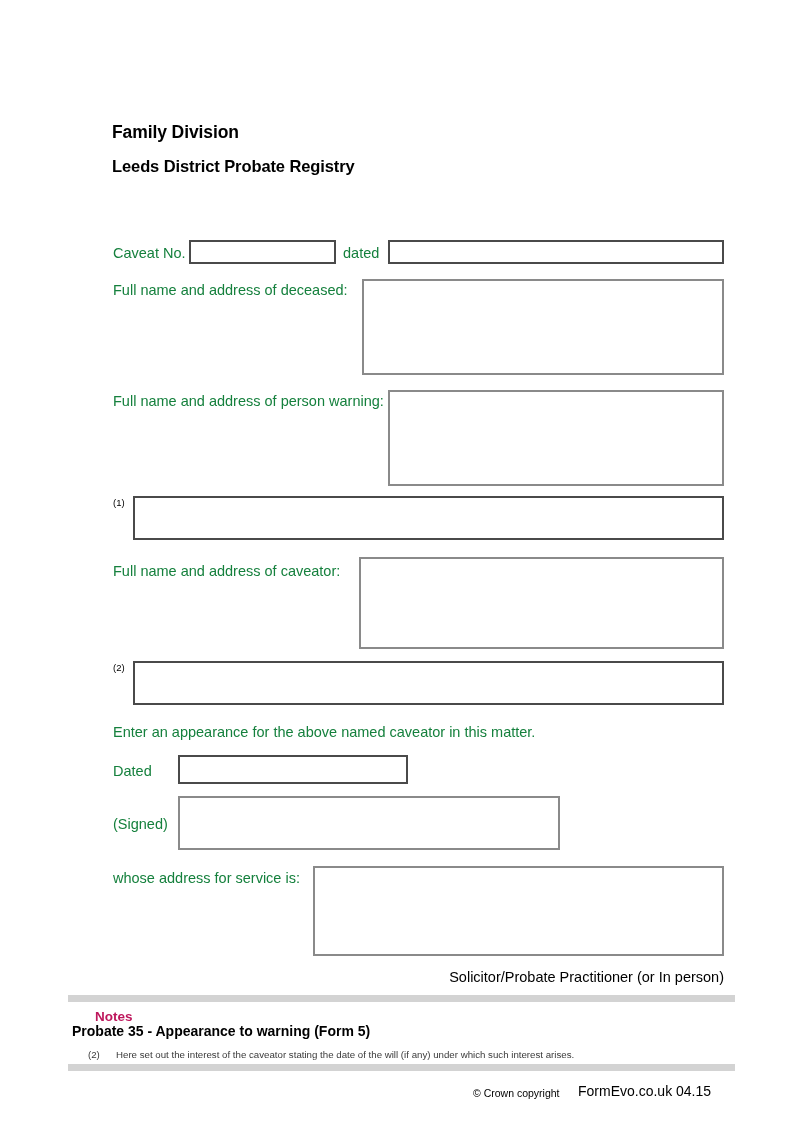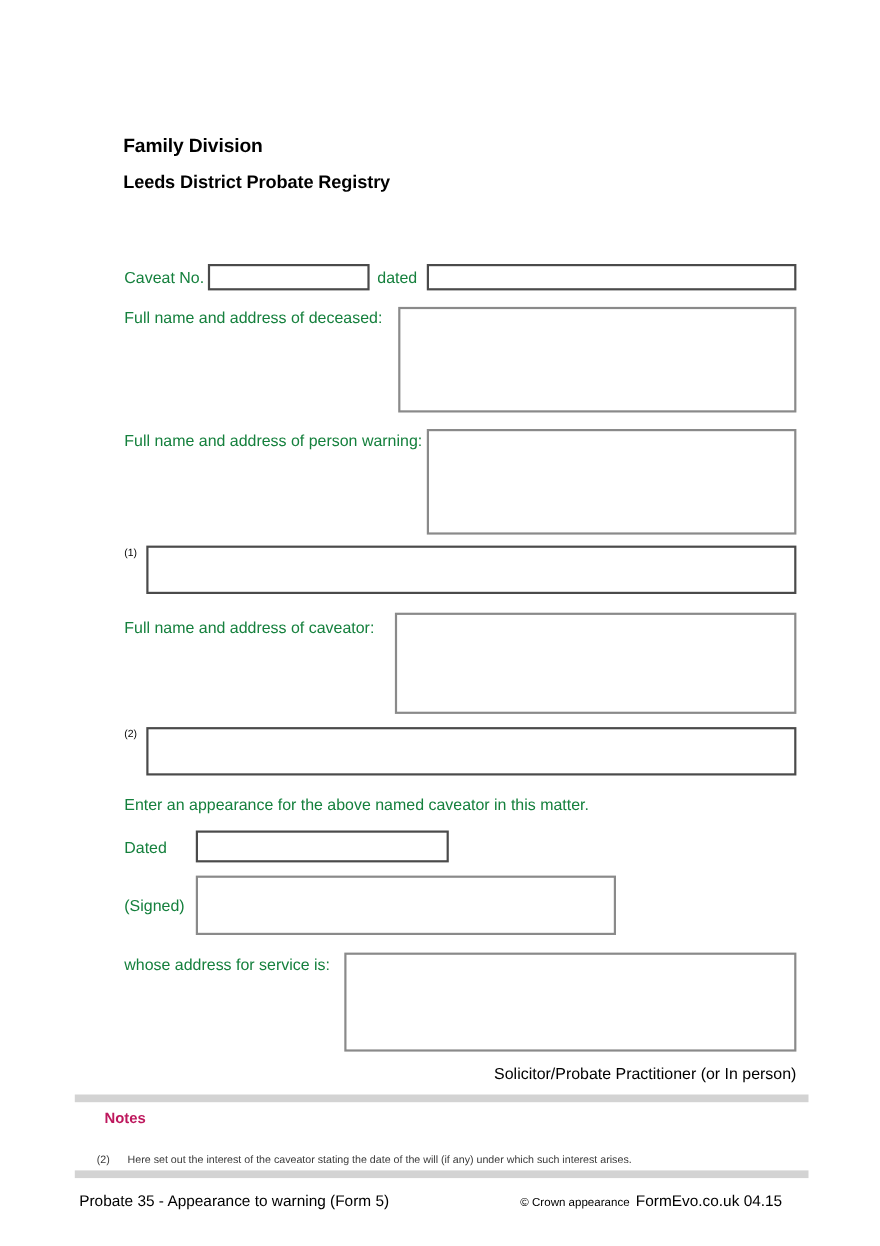--- a/index.html
+++ b/index.html
@@ -172,24 +172,25 @@
     white-space: nowrap;
   }
   .note-line .nm { display: inline-block; width: 28px; }
   #note-line-1 { top: 1029px; }
   #note-line-2 { top: 1048px; }
 
   
   #footer-form-name {
     position: absolute;
     left: 72px;
-    top: 1082px;
+    top: 1022px;
     font-size: 14px;
     line-height: 18px;
     white-space: nowrap;
+    font-weight: bold;
   }
   #footer-copyright {
     position: absolute;
     left: 473px;
     top: 1085px;
     font-size: 10.5px;
     line-height: 16px;
     white-space: nowrap;
   }
   #footer-brand {
@@ -249,16 +250,16 @@
 
   <div id="notes-heading">Notes</div>
 
   <div class="note-line" id="note-line-2">
     <span class="nm">(2)</span><span>Here set out the interest of the caveator stating the date of the will (if any) under which such interest arises.</span>
   </div>
 
   <div class="rule-bar" id="rule-bar-bottom"></div>
 
   <div id="footer-form-name">Probate 35 - Appearance to warning (Form 5)</div>
-  <div id="footer-copyright">© Crown appearance</div>
+  <div id="footer-copyright">© Crown copyright</div>
   <div id="footer-brand">FormEvo.co.uk  04.15</div>
 
 </div>
 
 </body></html>

